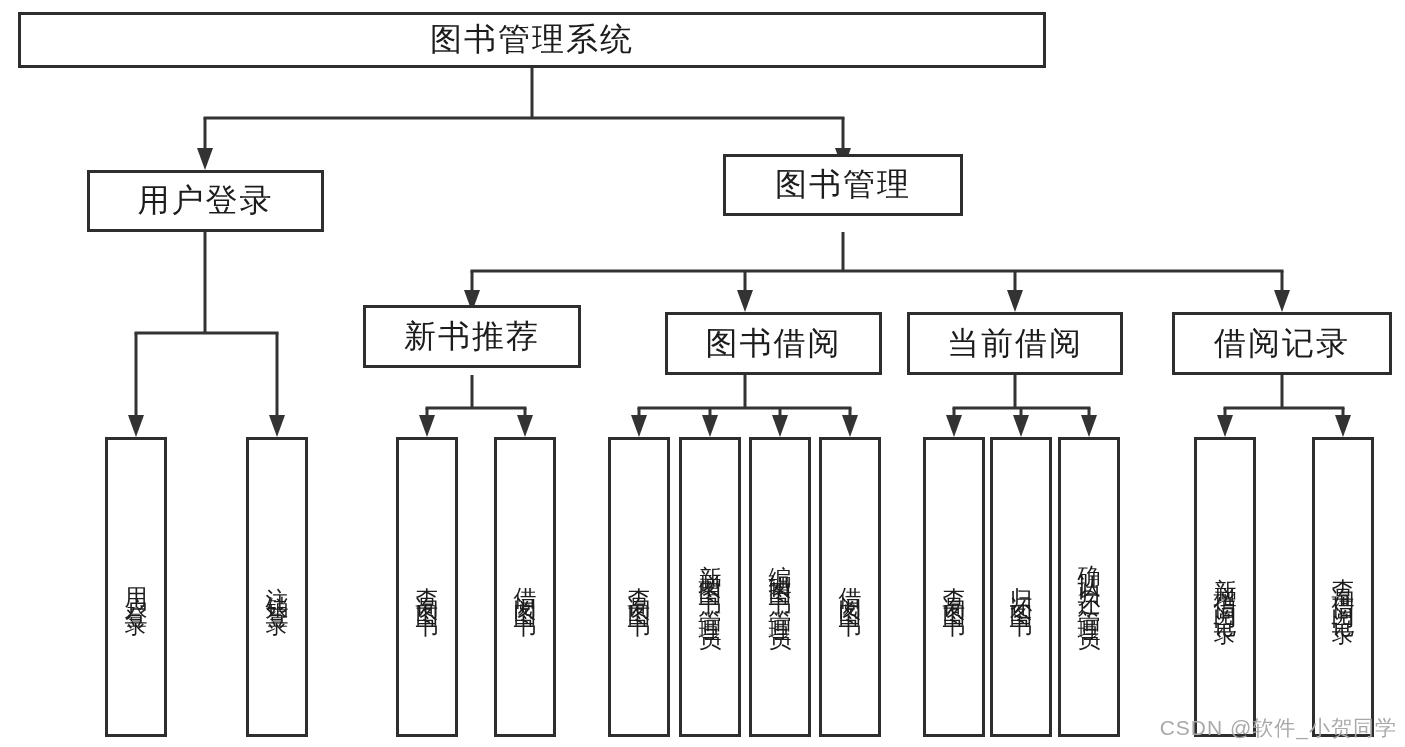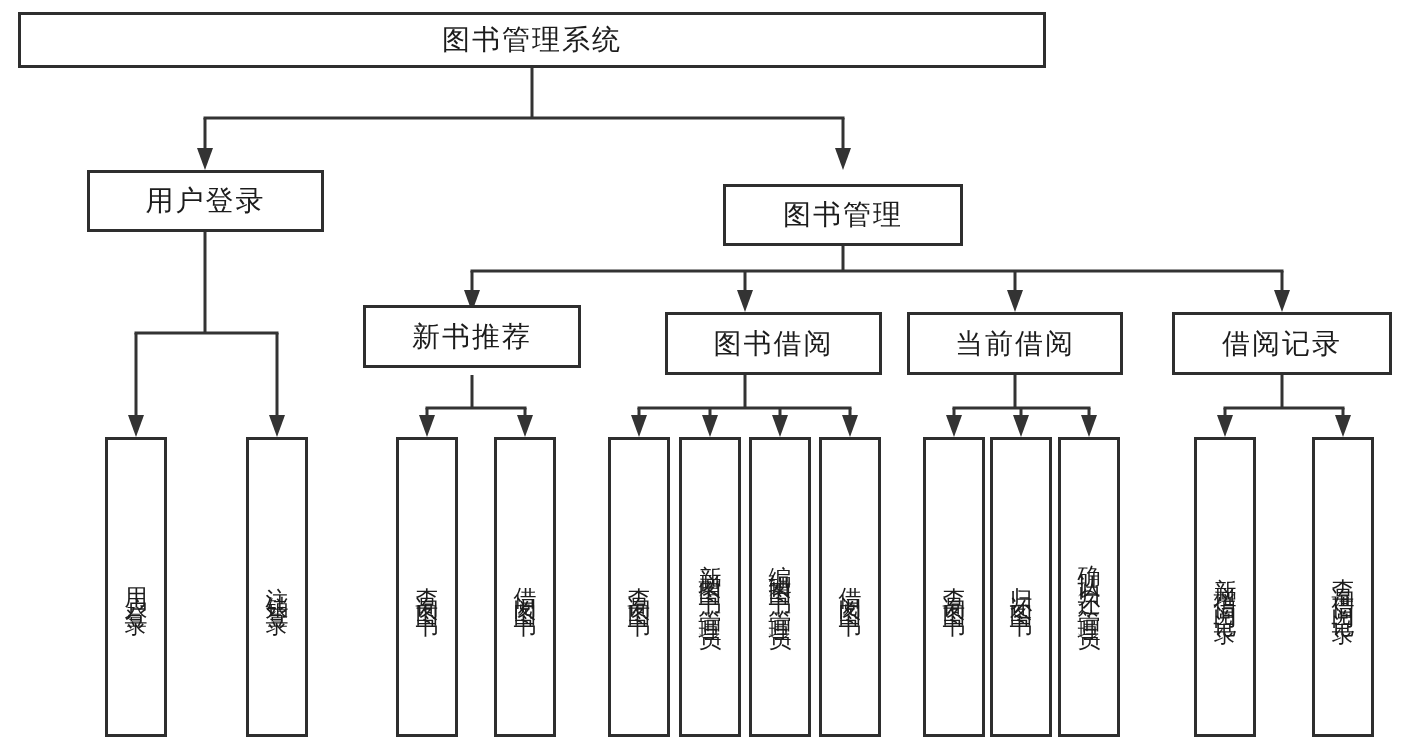--- a/index.html
+++ b/index.html
@@ -20,21 +20,21 @@
     position: absolute;
     box-sizing: border-box;
     background: #ffffff;
     border: 3px solid #2e2e2e;
     display: flex;
     align-items: center;
     justify-content: center;
     color: #1c1c1c;
   }
   .node .lbl {
-    font-size: 28px;
+    font-size: 32px;
     letter-spacing: 2px;
     white-space: nowrap;
   }
   .node.vbox .lbl {
     writing-mode: vertical-rl;
     text-orientation: mixed;
     font-size: 23px;
     letter-spacing: 9px;
     line-height: 1;
     white-space: normal;
@@ -107,21 +107,21 @@
       <line x1="1343" y1="408" x2="1343" y2="423" stroke="#333333" stroke-width="3"></line>
       <polygon points="1335,415 1351,415 1343,437" fill="#333333"></polygon>
     </svg>
   <div id="nodes">
       <div class="node" style="left: 18px; top: 12px; width: 1028px; height: 56px; border-color: rgb(46, 46, 46);">
         <span class="lbl">图书管理系统</span>
       </div>
       <div class="node" style="left: 87px; top: 170px; width: 237px; height: 62px; border-color: rgb(46, 46, 46);">
         <span class="lbl">用户登录</span>
       </div>
-      <div class="node" style="left: 723px; top: 184px; width: 240px; height: 62px; border-color: rgb(46, 46, 46);">
+      <div class="node" style="left: 723px; top: 154px; width: 240px; height: 62px; border-color: rgb(46, 46, 46);">
         <span class="lbl">图书管理</span>
       </div>
       <div class="node" style="left: 363px; top: 305px; width: 218px; height: 63px; border-color: rgb(46, 46, 46);">
         <span class="lbl">新书推荐</span>
       </div>
       <div class="node" style="left: 637px; top: 312px; width: 217px; height: 63px; border-color: rgb(46, 46, 46); margin-left: 28px;">
         <span class="lbl">图书借阅</span>
       </div>
       <div class="node" style="left: 907px; top: 312px; width: 216px; height: 63px; border-color: rgb(46, 46, 46);">
         <span class="lbl">当前借阅</span>
@@ -162,13 +162,14 @@
       <div class="node vbox" style="left: 1058px; top: 437px; width: 62px; height: 300px; border-color: rgb(46, 46, 46);">
         <span class="lbl">确认归还（管理员）</span>
       </div>
       <div class="node vbox" style="left: 1194px; top: 437px; width: 62px; height: 300px; border-color: rgb(46, 46, 46);">
         <span class="lbl">新增借阅记录</span>
       </div>
       <div class="node vbox" style="left: 1312px; top: 437px; width: 62px; height: 300px; border-color: rgb(46, 46, 46);">
         <span class="lbl">查询借阅记录</span>
       </div>
     </div>
+  <div id="watermark" style="color: rgb(169, 169, 169);">CSDN @软件_小贺同学</div>
 </div>
 
 </body></html>

